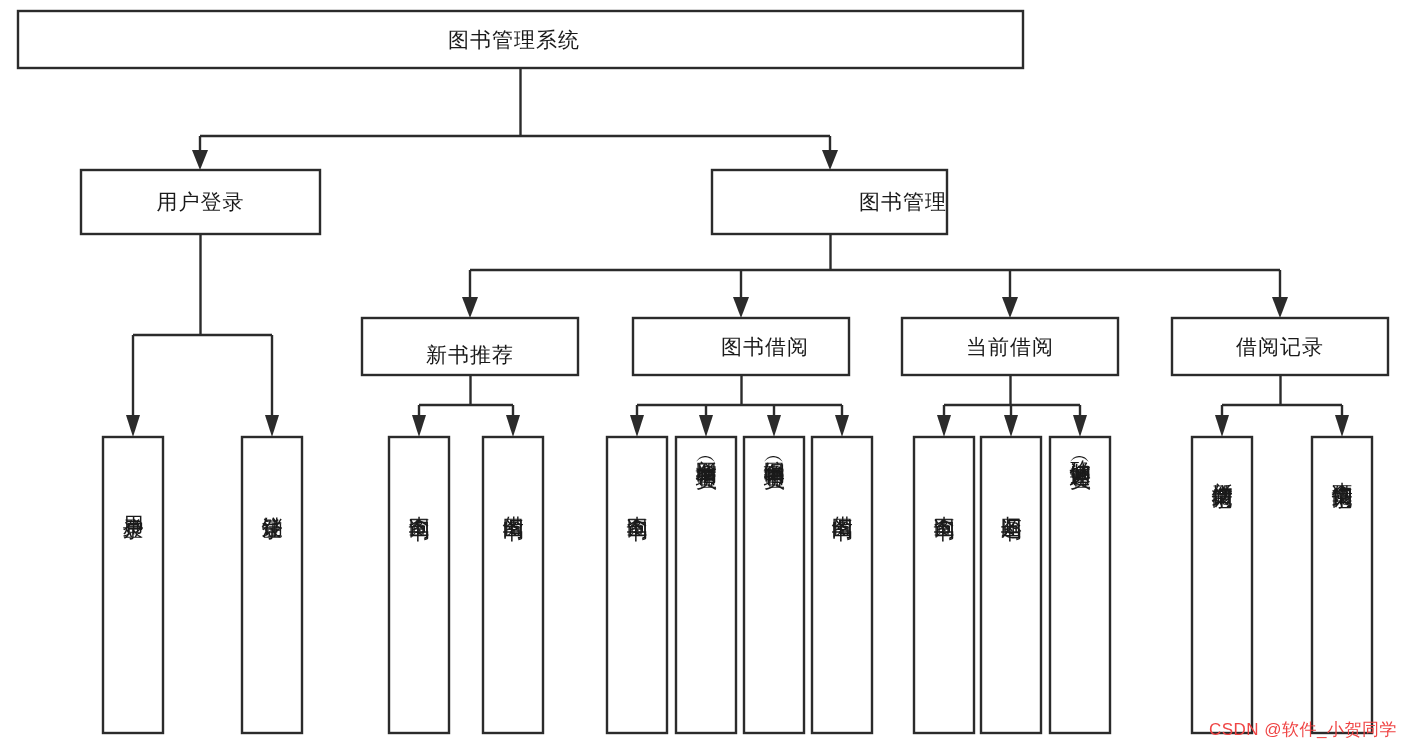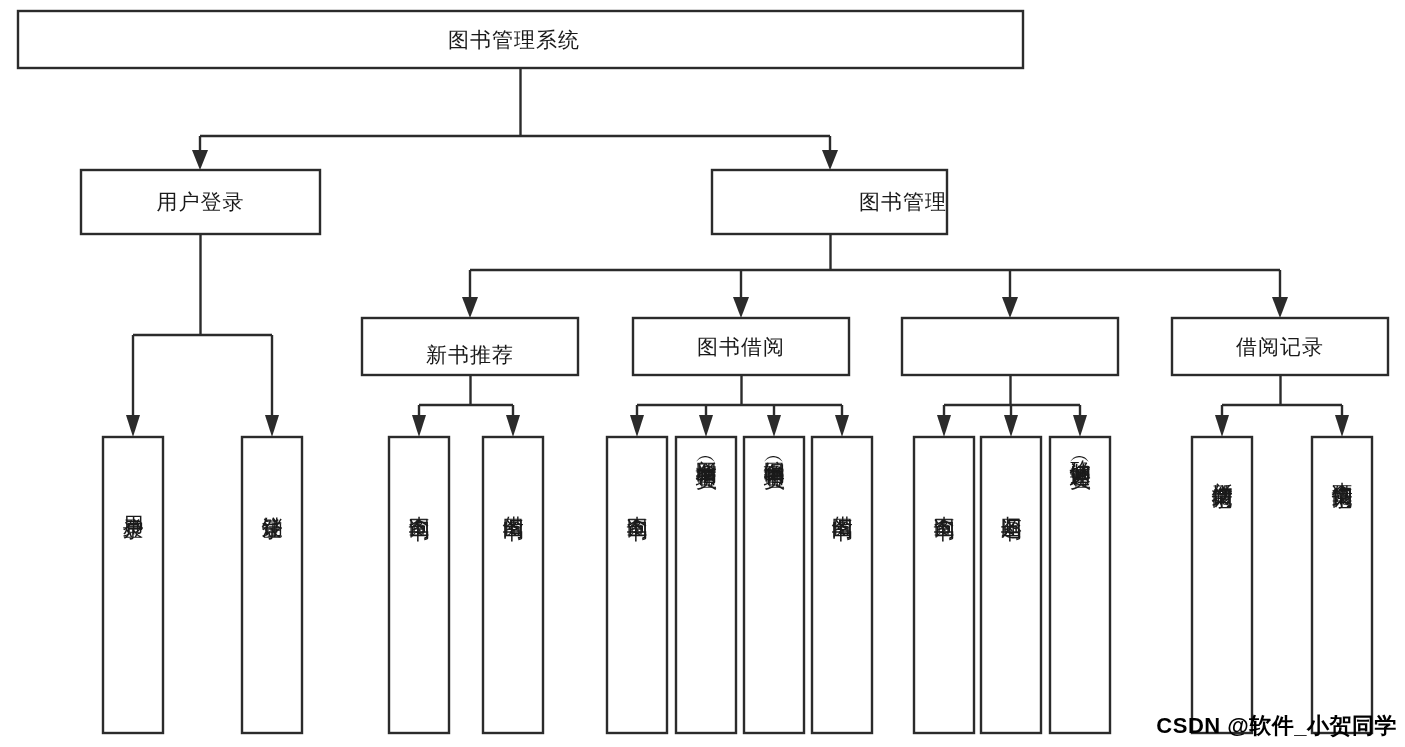--- a/index.html
+++ b/index.html
@@ -70,26 +70,25 @@
     font-size: 21px;
     letter-spacing: 1px;
     color: #1a1a1a;
     white-space: nowrap;
   }
   #watermark {
     position: absolute;
     right: 8px;
     bottom: 6px;
     font-family: "Liberation Sans", "DejaVu Sans", sans-serif;
-    font-size: 22px;
-    color: #000000;
+    font-size: 17px;
+    color: #ef4444;
     letter-spacing: 0.5px;
     white-space: nowrap;
     pointer-events: none;
-    font-weight: bold;
   }
 </style>
 </head>
 <body>
 
 <div id="diagram-root">
 
   <svg class="diagram" viewBox="0 0 1405 747" xmlns="http://www.w3.org/2000/svg">
 
     <g>
@@ -192,22 +191,25 @@
   <div class="hlabel-wrap" style="left:81px; top:170px; width:239px; height:64px;">
     <span class="hlabel-text">用户登录</span>
   </div>
   <div class="hlabel-wrap" style="left:712px; top:170px; width:235px; height:64px;justify-content:flex-end;">
     <span class="hlabel-text">图书管理</span>
   </div>
 
   <div class="hlabel-wrap" style="left:362px; top:318px; width:216px; height:74px;">
     <span class="hlabel-text">新书推荐</span>
   </div>
-  <div class="hlabel-wrap" style="left:633px; top:318px; width:216px; height:57px;">
+  <div class="hlabel-wrap" style="left:633px; top:318px; width:216px; height:57px;padding-left:24px;">
     <span class="hlabel-text">图书借阅</span>
+  </div>
+  <div class="hlabel-wrap" style="left:902px; top:318px; width:216px; height:57px;">
+    <span class="hlabel-text">当前借阅</span>
   </div>
   <div class="hlabel-wrap" style="left:1172px; top:318px; width:216px; height:57px;">
     <span class="hlabel-text">借阅记录</span>
   </div>
 
   <div class="vlabel-wrap" style="left:103px; top:437px; width:60px; height:296px; padding-top:62px;">
     <span class="vlabel-text">用户登录</span>
   </div>
   <div class="vlabel-wrap" style="left:242px; top:437px; width:60px; height:296px; padding-top:62px;">
     <span class="vlabel-text">注销登录</span>

